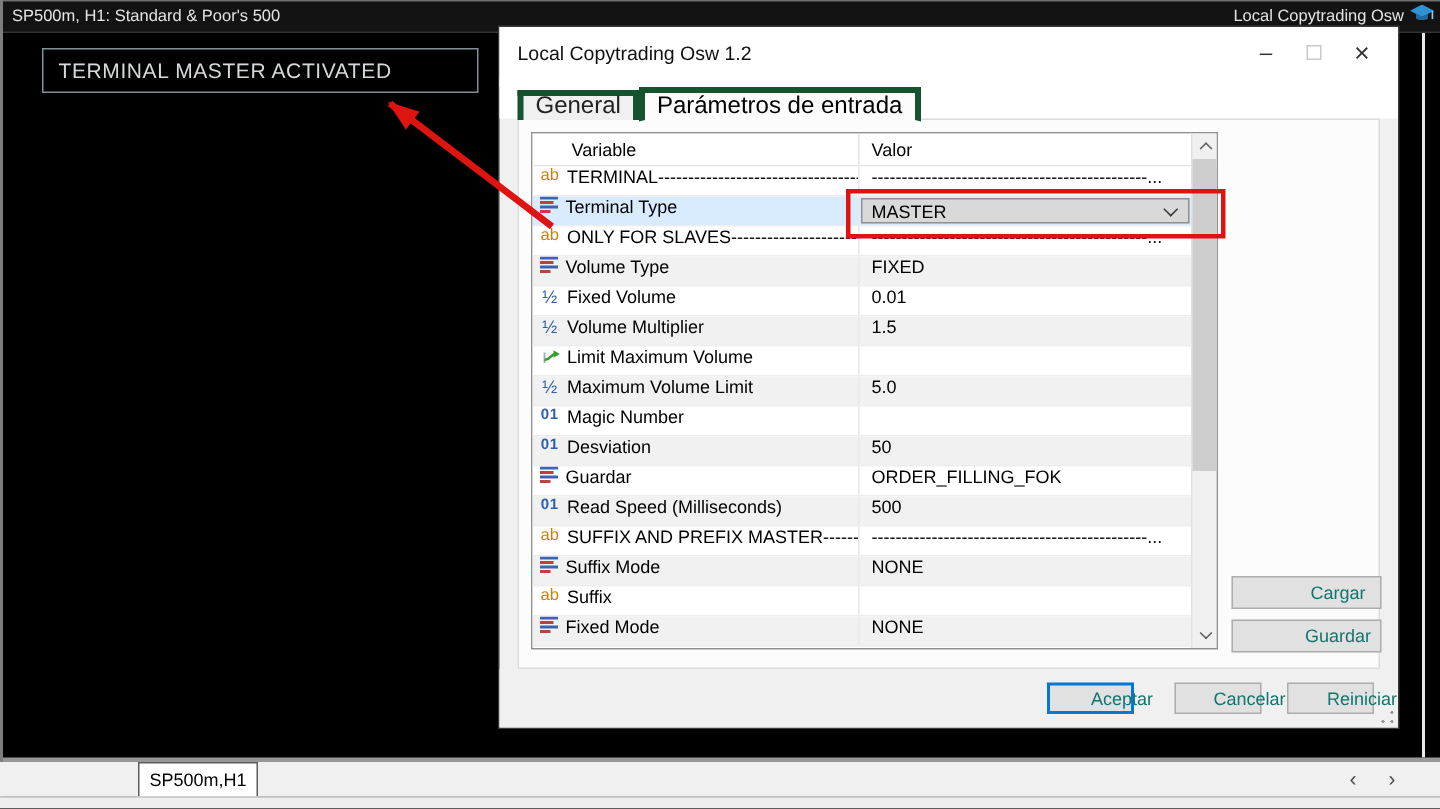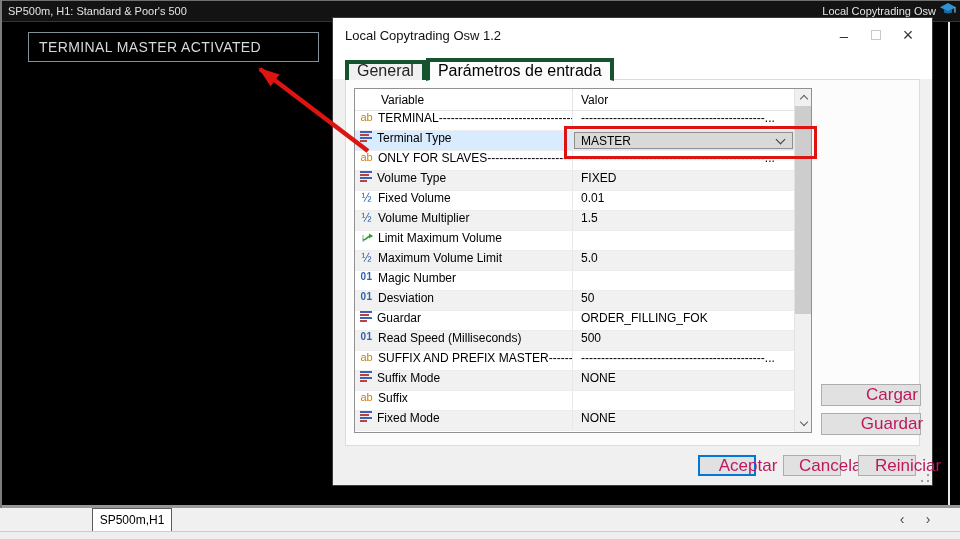--- a/index.html
+++ b/index.html
@@ -81,21 +81,21 @@
   .vscroll { position:absolute; right:0; top:0; width:17px; height:343px; background:#f0f0f0;
              border-left:1px solid #e2e2e2; }
   .varrow { position:absolute; left:0; width:17px; height:17px; display:flex; align-items:center; justify-content:center; }
   .varrow.up { top:0; } .varrow.down { bottom:0; }
   .vchev { width:6px; height:6px; border-right:1.4px solid #5a5a5a; border-bottom:1.4px solid #5a5a5a; }
   .varrow.up .vchev { transform:rotate(-135deg); margin-top:3px; }
   .varrow.down .vchev { transform:rotate(45deg); margin-bottom:3px; }
   .vthumb { position:absolute; left:0; top:17px; width:17px; height:208px; background:#cdcdcd; }
 
   
-  .btn { background:#e1e1e1; border:1px solid #adadad; font-size:17px; color:#be185d;
+  .btn { background:#e1e1e1; border:1px solid #adadad; font-size:12px; color:#0f766e;
          display:flex; align-items:center; justify-content:center;
          font-family:"Liberation Sans", sans-serif;padding-left:42px; }
   .side-btn { position:absolute; width:100px; height:22px; }
   .btn-cargar { left:475px; top:304px; }
   .btn-guardar { left:475px; top:333px; }
   .footer { position:absolute; left:0; top:428px; width:100%; height:39px; background:#f0f0f0; }
   .foot-btn { position:absolute; top:9px; width:58px; height:21px; }
   .btn-aceptar { left:365px; border:2px solid #0078d7; }
   .btn-cancelar { left:450px; }
   .btn-reiniciar { left:525px; }

